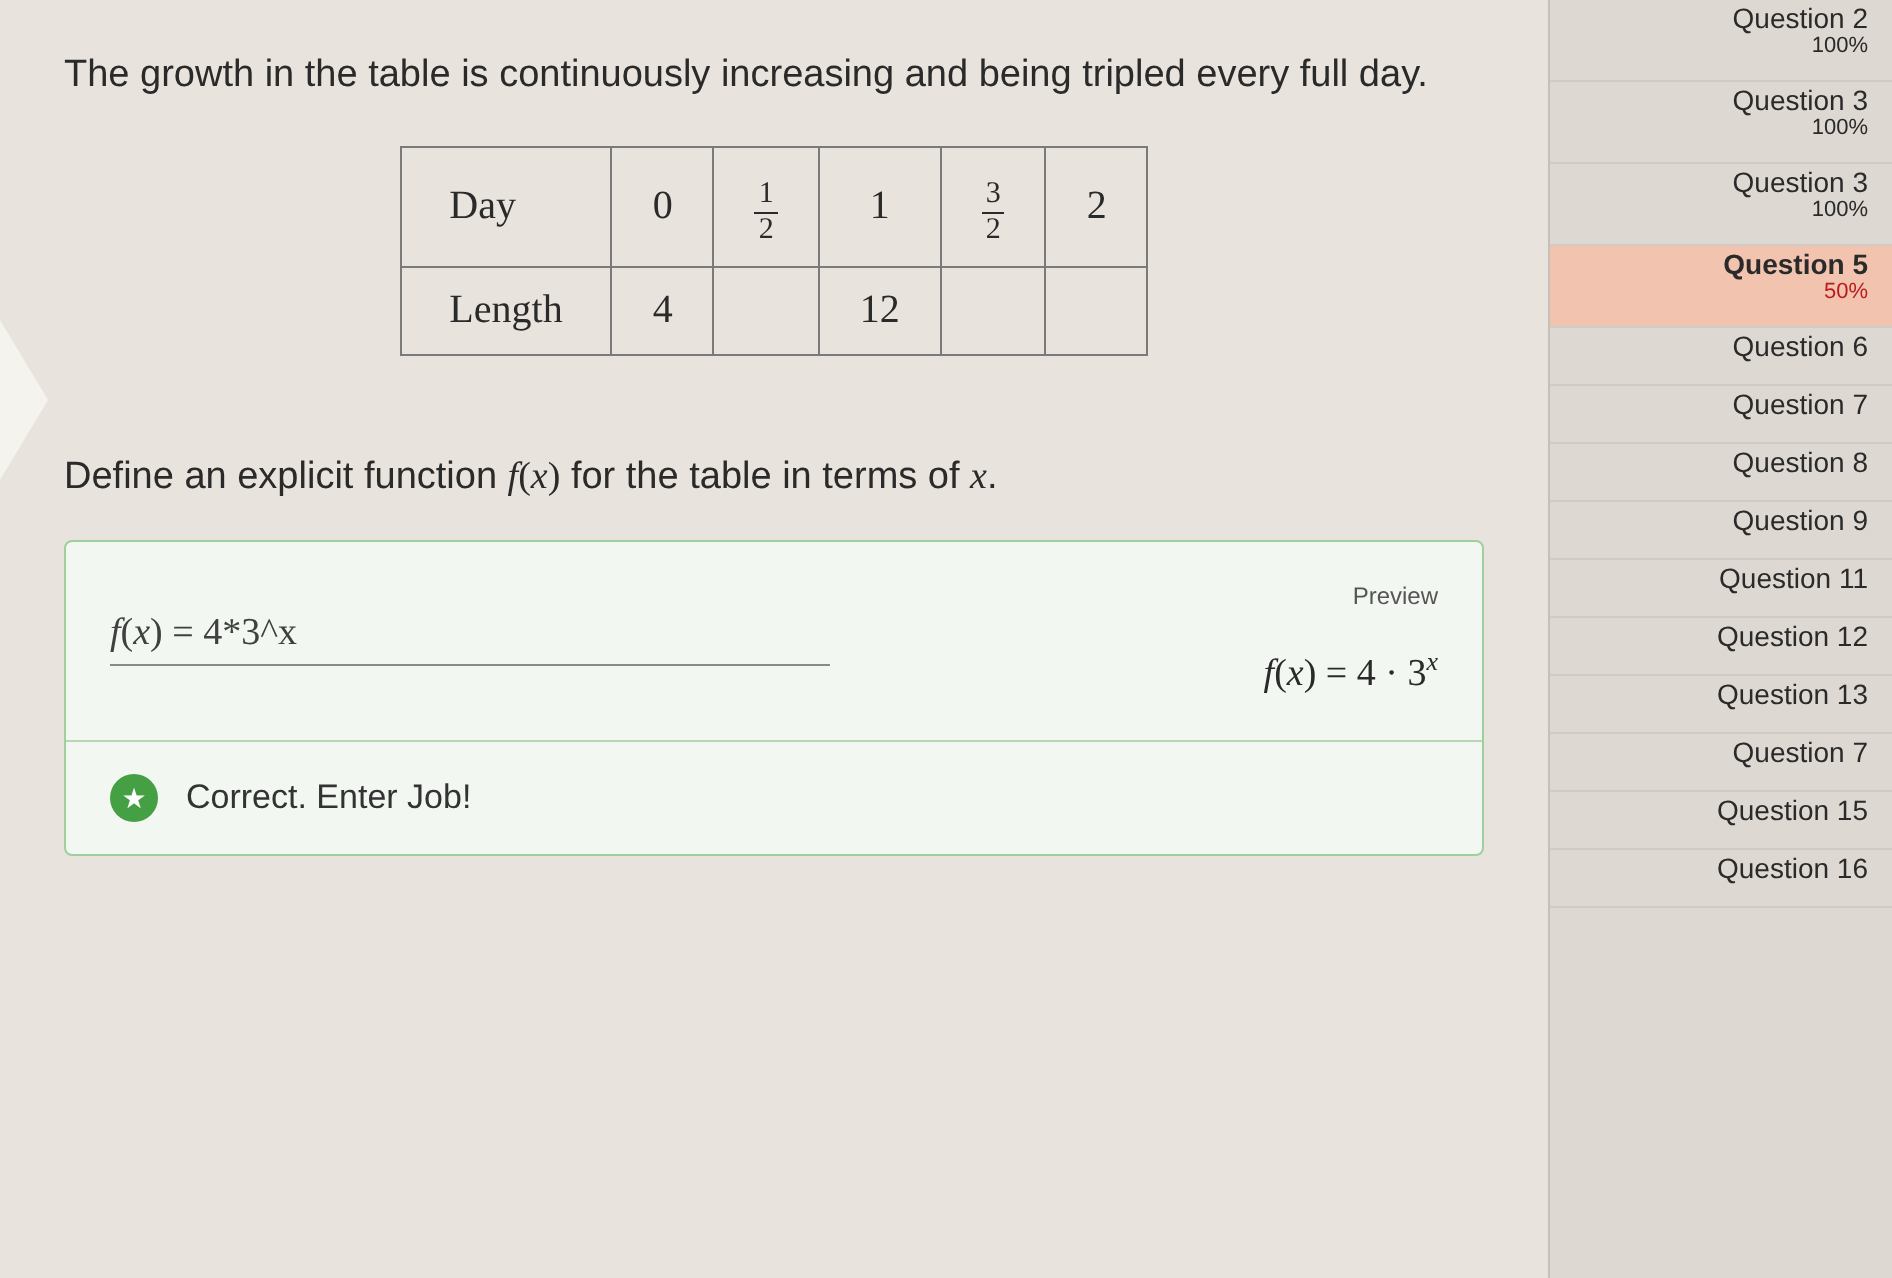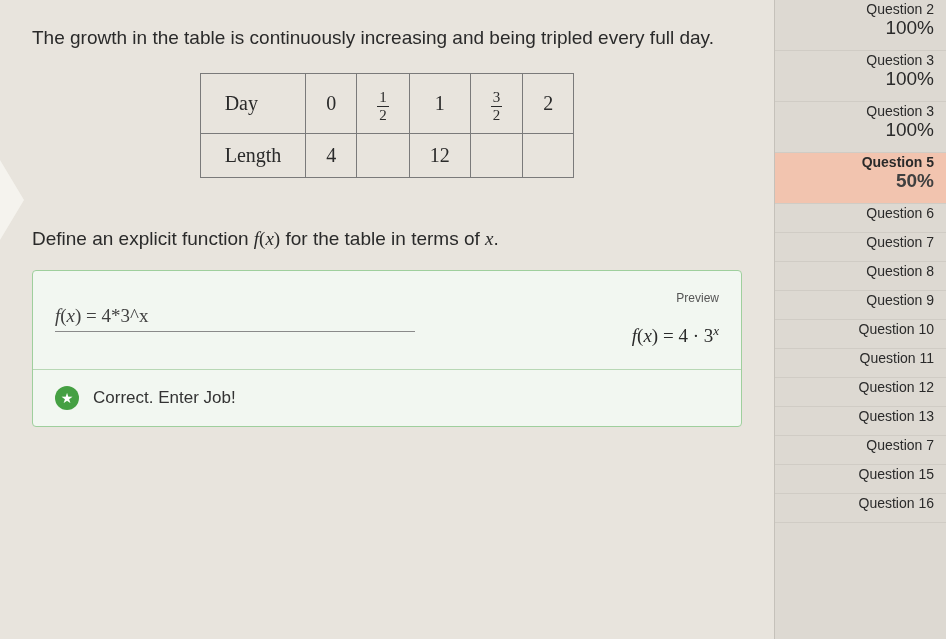--- a/index.html
+++ b/index.html
@@ -128,22 +128,22 @@
       font-size: 14px;
       color: #2a2a2a;
       border-bottom: 1px solid #d0ccc5;
       cursor: pointer;
       flex-direction: column;
     }
     .q-item.active {
       background: #f2c4af;
       font-weight: bold;
     }
-    .q-score { font-size: 19px; }
-    .q-item.active .q-score { color: #404040; font-weight: bold; }
+    .q-score { font-size: 11px; }
+    .q-item.active .q-score { color: #b91c1c; font-weight: normal; }
     .page-fold {
       position: absolute;
       left: 0;
       top: 160px;
       width: 0;
       height: 0;
       border-top: 40px solid transparent;
       border-bottom: 40px solid transparent;
       border-left: 24px solid #f5f3ee;
     }
@@ -242,24 +242,20 @@
     </div>
     <div class="q-item">
       <span>Question 8</span>
       <span class="q-score"></span>
     </div>
     <div class="q-item">
       <span>Question 9</span>
       <span class="q-score"></span>
     </div>
     <div class="q-item">
-      <span>Question 10</span>
-      <span class="q-score"></span>
-    </div>
-    <div class="q-item">
       <span>Question 11</span>
       <span class="q-score"></span>
     </div>
     <div class="q-item">
       <span>Question 12</span>
       <span class="q-score"></span>
     </div>
     <div class="q-item">
       <span>Question 13</span>
       <span class="q-score"></span>

